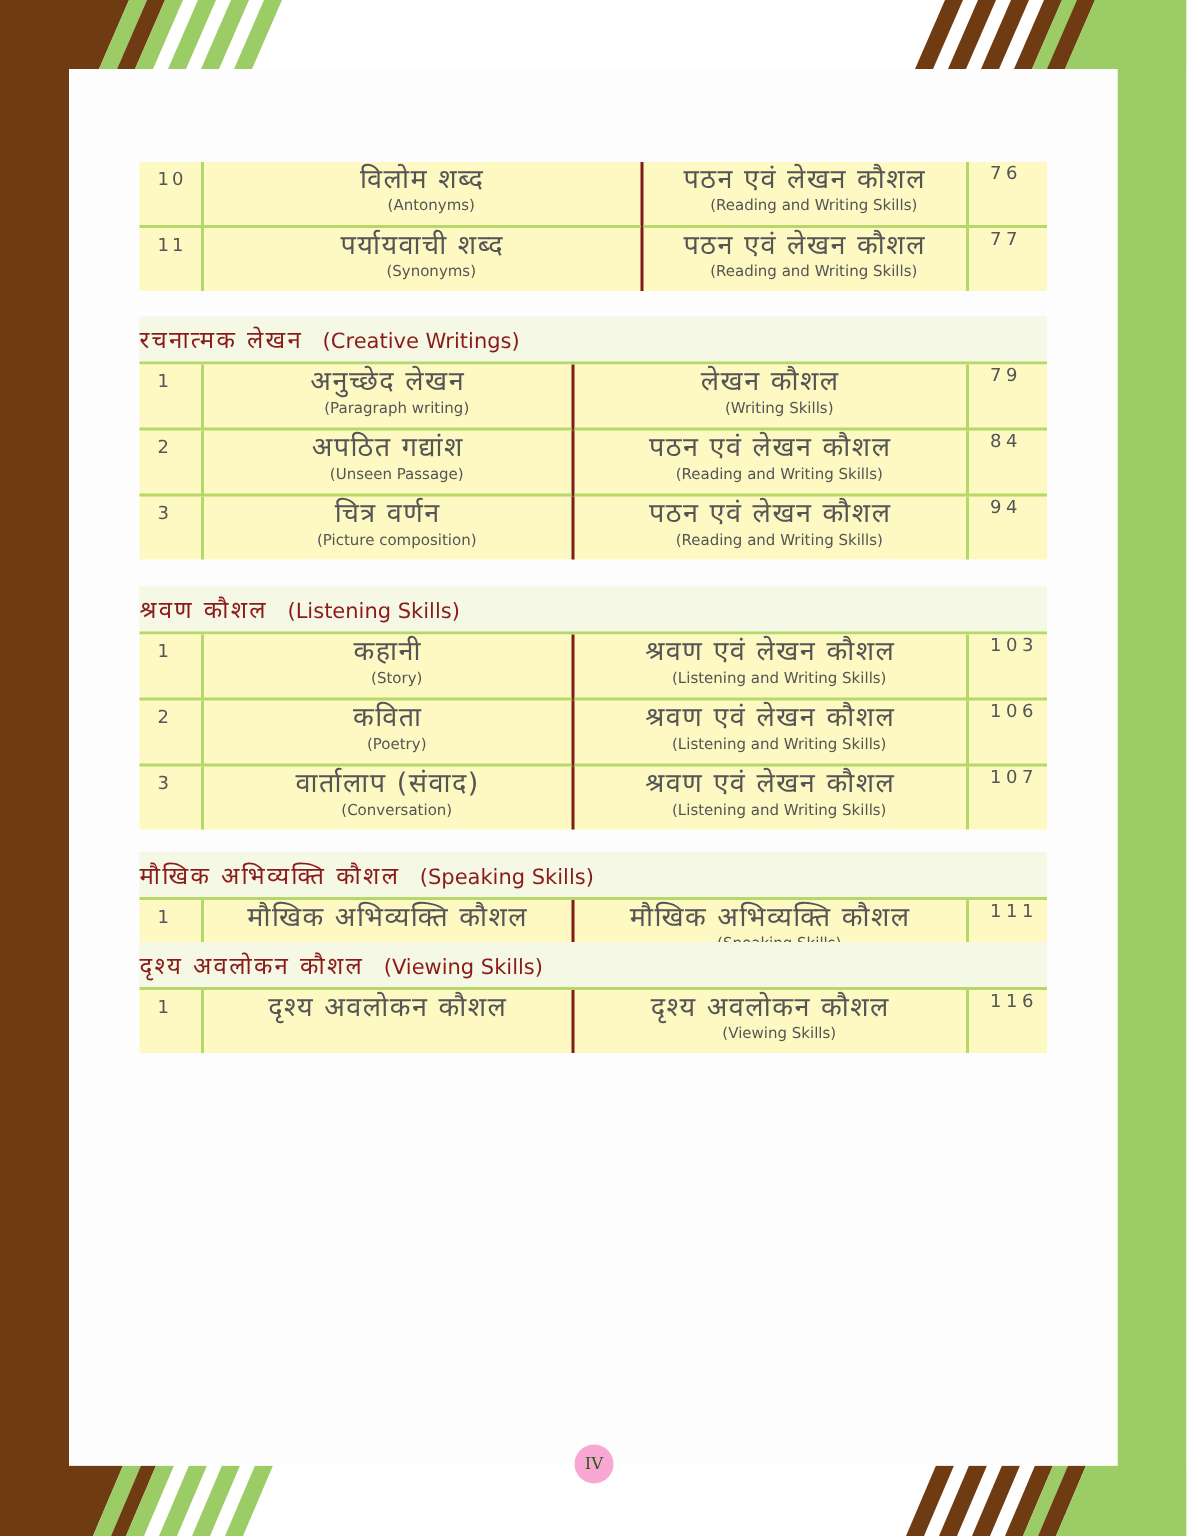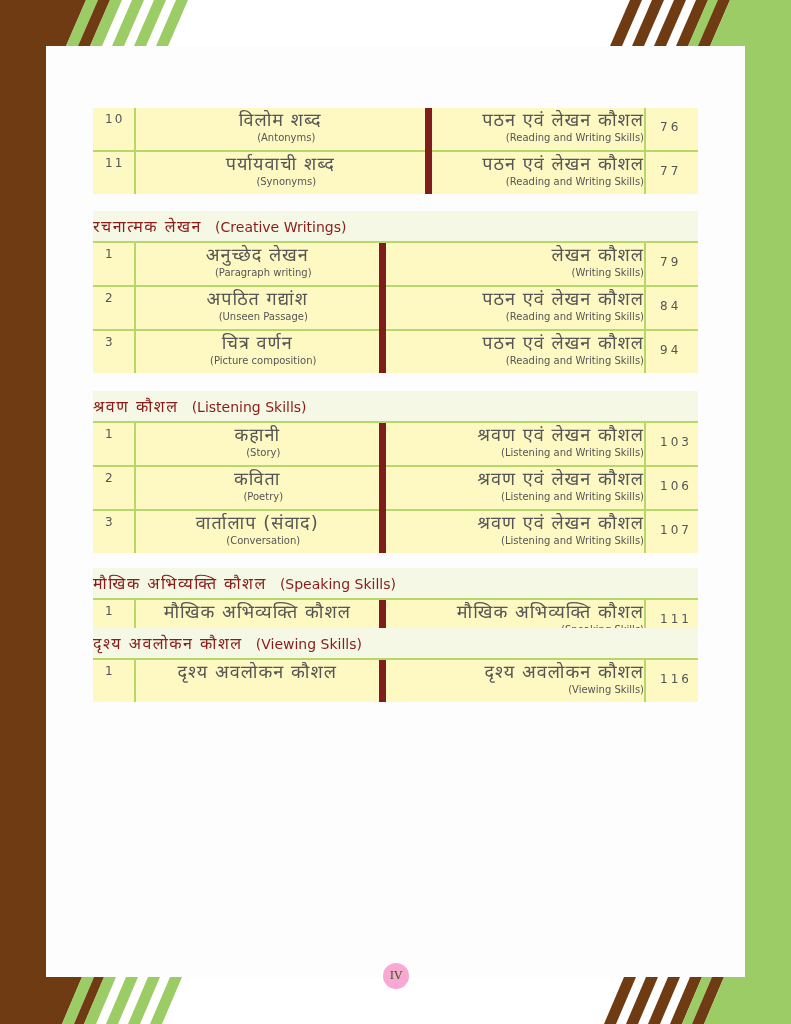--- a/index.html
+++ b/index.html
@@ -12,22 +12,22 @@
 
     .page { position: absolute; left: 46px; top: 46px; width: 699px; height: 931px; background: #fdfdfd; }
 
     .block { position: absolute; left: 93px; width: 605px; }
     table { width: 100%; border-collapse: collapse; background: #fef9c3; }
     td { vertical-align: top; padding: 0; }
     tr.row { border-bottom: 2px solid #b5d868; }
     tr.row:last-child { border-bottom: none; }
     td.num { width: 42px; padding: 4px 0 0 12px; font-size: 12px; letter-spacing: 2px; color: #555; }
     td.topic { border-left: 2px solid #b5d868; text-align: center; padding: 2px 0 4px; }
-    td.skill { border-left: 7px solid #7f1d1d; text-align: right; padding: 2px 0 4px; }
-    td.page-num { width: 53px; border-left: 2px solid #b5d868; padding: 12px 0 0 14px; font-size: 12px; letter-spacing: 3px; color: #555; }
+    td.skill { border-left: 2px solid #7f1d1d; text-align: center; padding: 2px 0 4px; }
+    td.page-num { width: 53px; border-left: 2px solid #b5d868; padding: 0 0 0 14px; font-size: 12px; letter-spacing: 3px; color: #555; }
     .hi { display: block; font-size: 18px; color: #555; line-height: 20px; letter-spacing: 1px; }
     .en { display: block; font-size: 10px; color: #555; line-height: 16px; padding-left: 12px; }
 
     .sec-head { height: 32px; background: #f4f8e4; border-bottom: 2px solid #b5d868; line-height: 32px; color: #8b1a1a; }
     .sec-head .hi-t { font-size: 16px; letter-spacing: 1.5px; }
     .sec-head .en-t { font-size: 14px; margin-left: 8px; }
 
     .pg-badge { position: absolute; left: 383px; top: 963px; width: 26px; height: 26px; border-radius: 50%; background: #f9a8d4; color: #2d5a12; font-family: "DejaVu Serif", serif; font-size: 11px; text-align: center; line-height: 26px; }
   </style>
 </head>

